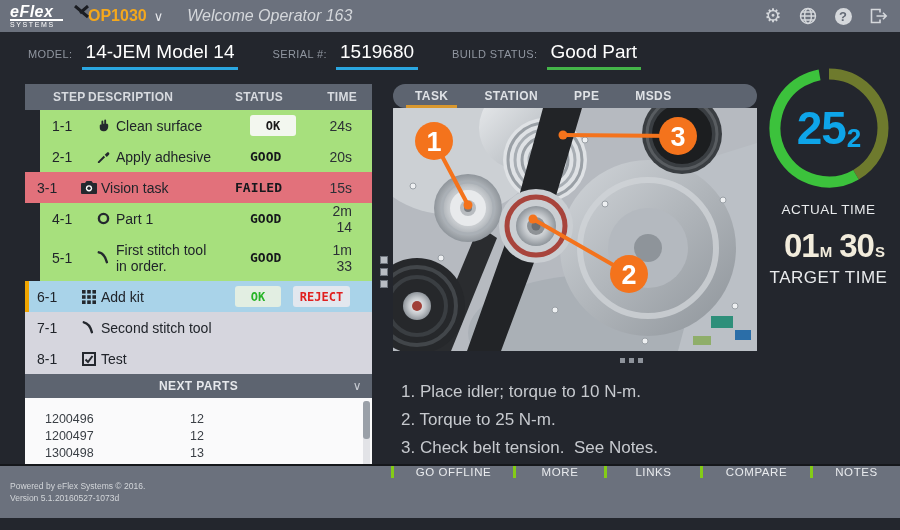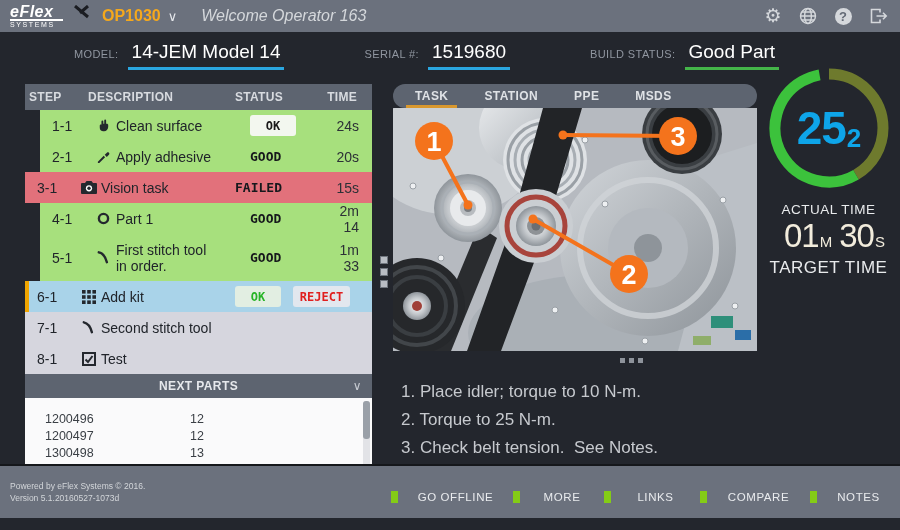--- a/index.html
+++ b/index.html
@@ -8,64 +8,64 @@
          font-family:"Liberation Sans", sans-serif; }
 
   
   .topbar { position:absolute; top:0; left:0; right:0; height:32px; background:#6b717d;
             display:flex; align-items:center; }
   .logo { margin-left:10px; width:78px; color:#fff; position:relative; }
   .logo-main { font-weight:bold; font-style:italic; font-size:16px; line-height:14px; letter-spacing:.5px;
                border-bottom:2px solid #fff; display:inline-block; padding-right:10px; }
   .logo-sub { font-size:7px; letter-spacing:1.6px; line-height:8px; }
   .logo-swoosh { position:absolute; right:-2px; top:2px; width:16px; height:14px; }
-  .station { margin-left:14px; color:var(--gold,#f5a81c); font-weight:bold; font-size:16px;
+  .station { color:var(--gold,#f5a81c); font-weight:bold; font-size:16px;
              display:flex; align-items:center; cursor:pointer; }
   .station .chev { color:#e6e8ec; font-weight:normal; font-size:13px; margin-left:7px; }
   .welcome { margin-left:24px; font-style:italic; color:#d4d7db; font-size:16px; }
   .top-icons { margin-left:auto; margin-right:12px; display:flex; align-items:center; gap:15px; }
   .tico { width:20px; height:20px; display:flex; align-items:center; justify-content:center; color:#d5d8dc; }
   .gear-glyph { font-size:19px; line-height:20px; }
   .help-circle { width:17px; height:17px; border-radius:50%; background:#d5d8dc; color:#636a76;
                  font-weight:bold; font-size:13px; display:flex; align-items:center; justify-content:center; }
 
   
   .model-bar { position:absolute; top:32px; left:0; right:0; height:46px; display:flex;
                align-items:center; padding-left:28px; }
   .mb-group { display:flex; align-items:baseline; margin-right:34px; }
-  .mb-label { color:#9096a0; font-size:11px; letter-spacing:.4px; margin-right:9px;margin-left:46px; }
+  .mb-label { color:#9096a0; font-size:11px; letter-spacing:.4px; margin-right:9px; }
   .mb-value { color:#fff; font-size:19px; padding:0 4px 4px 4px; border-bottom:3px solid var(--link-blue,#2aa6e0); cursor:pointer; }
   .mb-value.good { border-bottom-color:var(--good-green,#44b549); }
 
   
   .steps-panel { position:absolute; left:25px; top:84px; width:347px; }
   .tbl-header { height:26px; background:#5d6470; display:flex; align-items:center;
                 color:#d8dbe0; font-size:12px; font-weight:bold; letter-spacing:.3px; }
-  .h-step { width:63px; padding-left:4px; }
+  .h-step { width:63px; padding-left:28px; }
   .h-desc { width:147px; }
   .h-status { width:78px; }
   .h-time { flex:1; text-align:right; padding-right:15px; }
   .step-row { display:flex; align-items:center; height:31px; font-size:14px; color:#20242a; }
   .step-row.tall { height:47px; }
   .row-green { background:var(--row-green,#a7e07d);margin-left:15px; }
   .row-red   { background:var(--row-red,#e2717b); }
   .row-blue  { background:var(--row-blue,#a9d3e9); box-shadow:inset 4px 0 0 #f0a500; }
   .row-gray  { background:#d6d6de; }
   .r-step { width:51px; padding-left:12px; flex-shrink:0; }
   .r-icon { width:25px; flex-shrink:0; display:flex; justify-content:center; align-items:center; }
   .r-icon svg { display:block; }
   .r-desc { width:134px; flex-shrink:0; line-height:16px; }
   .r-status { width:78px; flex-shrink:0; display:flex; align-items:center; gap:12px; overflow:visible; }
   .status-text { font-family:"DejaVu Sans Mono", monospace; font-weight:bold; font-size:13px; color:#16181c; }
   .chip { height:21px; border-radius:3px; display:flex; align-items:center; justify-content:center;
           font-family:"DejaVu Sans Mono", monospace; font-weight:bold; font-size:12px; cursor:pointer; flex-shrink:0; }
   .chip-ok-white { width:46px; background:#f3f7ef; color:#1a1a1a; }
   .chip-ok-green { width:46px; background:#e2eee2; color:#28b428; }
   .chip-reject   { width:57px; background:#e2e7ee; color:var(--chip-red,#e01f1f); }
-  .r-time { flex:1; text-align:right; padding-right:13px; font-size:14px; color:#2c3036; }
+  .r-time { flex:1; text-align:right; padding-right:20px; font-size:14px; color:#2c3036; }
 
   .next-parts-hdr { height:24px; background:#5d6470; color:#e6e8ec; font-size:12px; font-weight:bold;
                     letter-spacing:.4px; display:flex; align-items:center; justify-content:center;
                     position:relative; cursor:pointer; }
   .next-parts-hdr .chev { position:absolute; right:10px; font-weight:normal; color:#c7cbd2; font-size:12px; }
   .parts-list { height:73px; background:#fafafb; position:relative; overflow:hidden; padding-top:12px; }
   .part-row { display:flex; height:17px; align-items:center; font-size:12.5px; color:#3a3f45; }
   .p-num { width:165px; padding-left:20px; }
   .scrollbar { position:absolute; right:2px; top:3px; width:7px; height:67px; background:#e2e3e7; border-radius:3px; }
   .scroll-thumb { position:absolute; top:0; left:0; width:7px; height:38px; background:#9aa0a8; border-radius:3px; cursor:pointer; }
@@ -87,32 +87,32 @@
   .instructions { position:absolute; top:294px; left:8px; color:#c6c9ce; font-size:17px; line-height:28px; }
   .instructions div { white-space:pre; }
 
   
   .timer-panel { position:absolute; left:757px; top:60px; width:143px; text-align:center; color:#e8eaec; }
   .ring-wrap { position:relative; width:124px; height:124px; margin:6px auto 0; }
   .ring-num { position:absolute; inset:0; display:flex; align-items:center; justify-content:center;
               color:#0ea5e9; font-weight:bold; font-size:46px; letter-spacing:-1px; }
   .ring-num .sub { font-size:26px; margin-top:20px; margin-left:1px; }
   .actual-label { margin-top:12px; font-size:13.5px; letter-spacing:.5px; }
-  .target-time { color:#f2ecdc; font-weight:normal; font-size:33px; letter-spacing:-1px;padding-left:12px; }
+  .target-time { margin-top:10px; color:#f2ecdc; font-weight:bold; font-size:33px; letter-spacing:-1px;padding-left:12px; }
   .target-time .unit { font-size:15px; letter-spacing:0; margin:0 7px 0 1px; }
   .target-time .unit:last-child { margin-right:0; }
   .target-label { margin-top:3px; font-size:17px; letter-spacing:.5px; }
 
   
   .footer { position:absolute; bottom:12px; left:0; right:0; height:54px; background:#6b717d;
             border-top:2px solid #15171b; display:flex; align-items:flex-start; }
   .credits { margin-left:10px; align-self:center; color:#d3d6da; font-size:8.5px; line-height:12px; }
   .fbuttons { margin-left:auto; display:flex; align-items:stretch; }
   .fbtn { display:flex; align-items:center; justify-content:center; color:#e9ebee; font-size:11.5px;
-          letter-spacing:.6px; border-left:7px solid #84cc16; cursor:pointer;margin-top:25px; }
+          letter-spacing:.6px; border-left:3px solid #84cc16; cursor:pointer; }
 </style>
 </head>
 <body>
 
 <div class="app" style="--accent-orange: #f4731c; --gold: #f5a81c; --link-blue: #2aa6e0; --good-green: #44b549; --row-green: #a7e07d; --row-red: #e2717b; --row-blue: #a9d3e9; --chip-red: #e01f1f;">
 
   <div class="topbar">
     <div class="logo">
       <div class="logo-main">eFlex</div>
       <svg class="logo-swoosh" viewBox="0 0 16 14">

